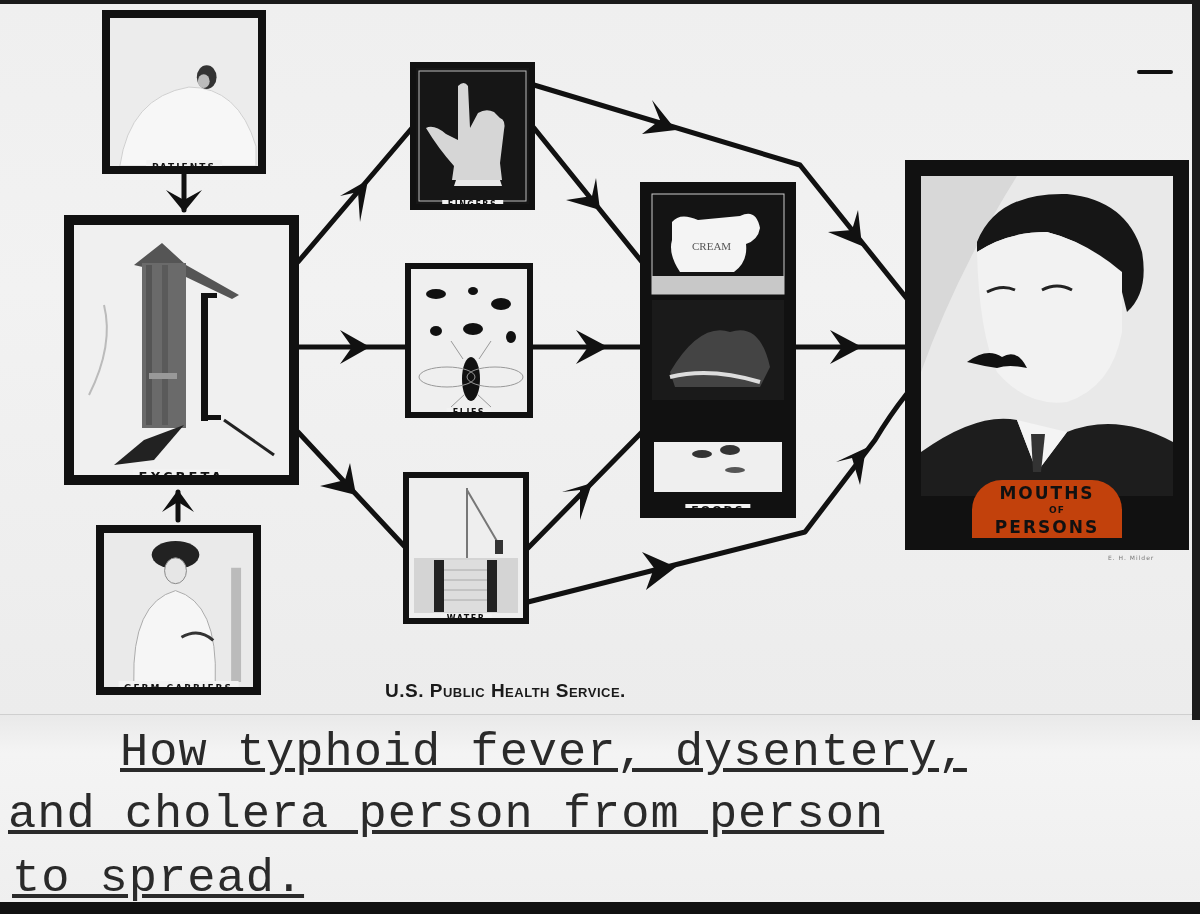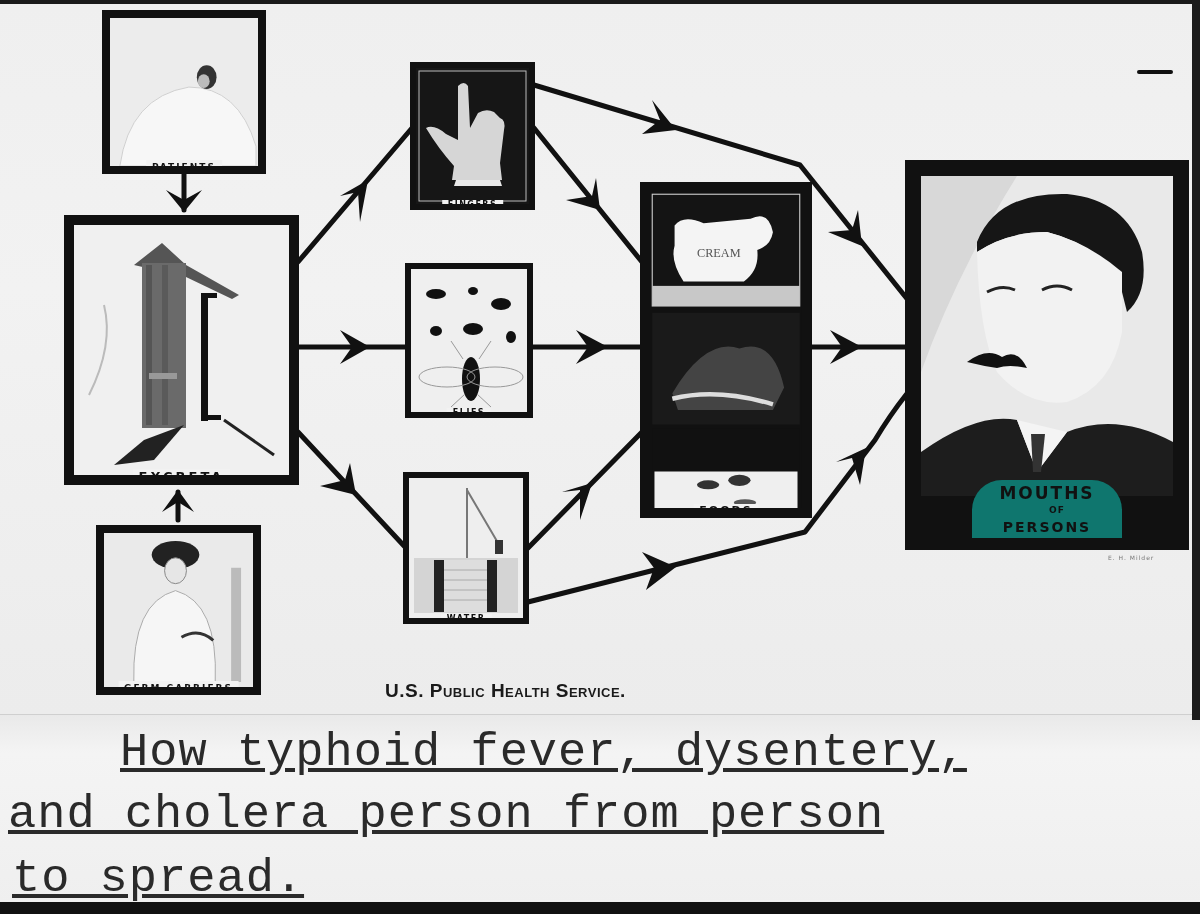--- a/index.html
+++ b/index.html
@@ -34,21 +34,21 @@
 
   #patients { left: 102px; top: 10px; width: 164px; height: 164px; }
   #patients .label { font-size: 9px; }
   #excreta { left: 64px; top: 215px; width: 235px; height: 270px; border-width: 10px; }
   #excreta .label { font-size: 13px; letter-spacing: 3px; bottom: -10px; line-height: 16px; }
   #germ { left: 96px; top: 525px; width: 165px; height: 170px; }
   #germ .label { font-size: 9px; }
   #fingers { left: 410px; top: 62px; width: 125px; height: 148px; }
   #flies { left: 405px; top: 263px; width: 128px; height: 155px; }
   #water { left: 403px; top: 472px; width: 126px; height: 152px; }
-  #foods { left: 640px; top: 182px; width: 172px; height: 336px; border-width: 10px; background: #111; }
+  #foods { left: 640px; top: 182px; width: 156px; height: 336px; border-width: 10px; background: #111; }
   #foods .label { font-size: 11px; letter-spacing: 2px; bottom: -10px; line-height: 14px; }
   #mouths { left: 905px; top: 160px; width: 284px; height: 390px; border-width: 12px; background: #111; }
 
   #phs {
     position: absolute; left: 385px; top: 680px; width: 330px;
     font-family: "Liberation Sans", sans-serif; font-weight: bold; font-size: 19px;
     color: #1a1a1a; letter-spacing: 0.5px; font-variant: small-caps;
   }
   #credit { position: absolute; left: 1108px; top: 554px; font-size: 6px; color: #777; letter-spacing: 1px; }
   #dash { position: absolute; left: 1137px; top: 70px; width: 36px; height: 4px; background: #111; border-radius: 2px; }
@@ -58,26 +58,26 @@
     font-family: "Liberation Mono", "DejaVu Sans Mono", monospace;
     font-size: 47px; line-height: 62px; color: #2a2a2a; letter-spacing: 1px;
   }
   #caption .line { position: absolute; white-space: pre; text-decoration: underline; }
   #cap1 { left: 120px; top: 0; }
   #cap2 { left: 8px; top: 62px; }
   #cap3 { left: 12px; top: 126px; }
 
   #mouths-plaque {
     position: absolute; left: 50%; bottom: -4px; transform: translateX(-50%);
-    width: 150px; height: 62px; background: #0f766e;
+    width: 150px; height: 62px; background: #c2410c;
     border-radius: 30px 30px 0 0; text-align: center; color: #111; font-weight: bold;
   }
   #mouths-plaque .m1 { font-size: 17px; letter-spacing: 2px; line-height: 22px; margin-top: 2px; }
   #mouths-plaque .m2 { font-size: 9px; letter-spacing: 1px; line-height: 12px; padding-left: 20px; }
-  #mouths-plaque .m3 { font-size: 14px; letter-spacing: 2px; line-height: 22px; }
+  #mouths-plaque .m3 { font-size: 17px; letter-spacing: 2px; line-height: 22px; }
 </style>
 </head>
 <body>
 
 <div id="slide"></div>
 <div id="caption-strip"></div>
 <div id="right-edge"></div>
 <div id="bottom-edge"></div>
 <div id="dash"></div>
 

